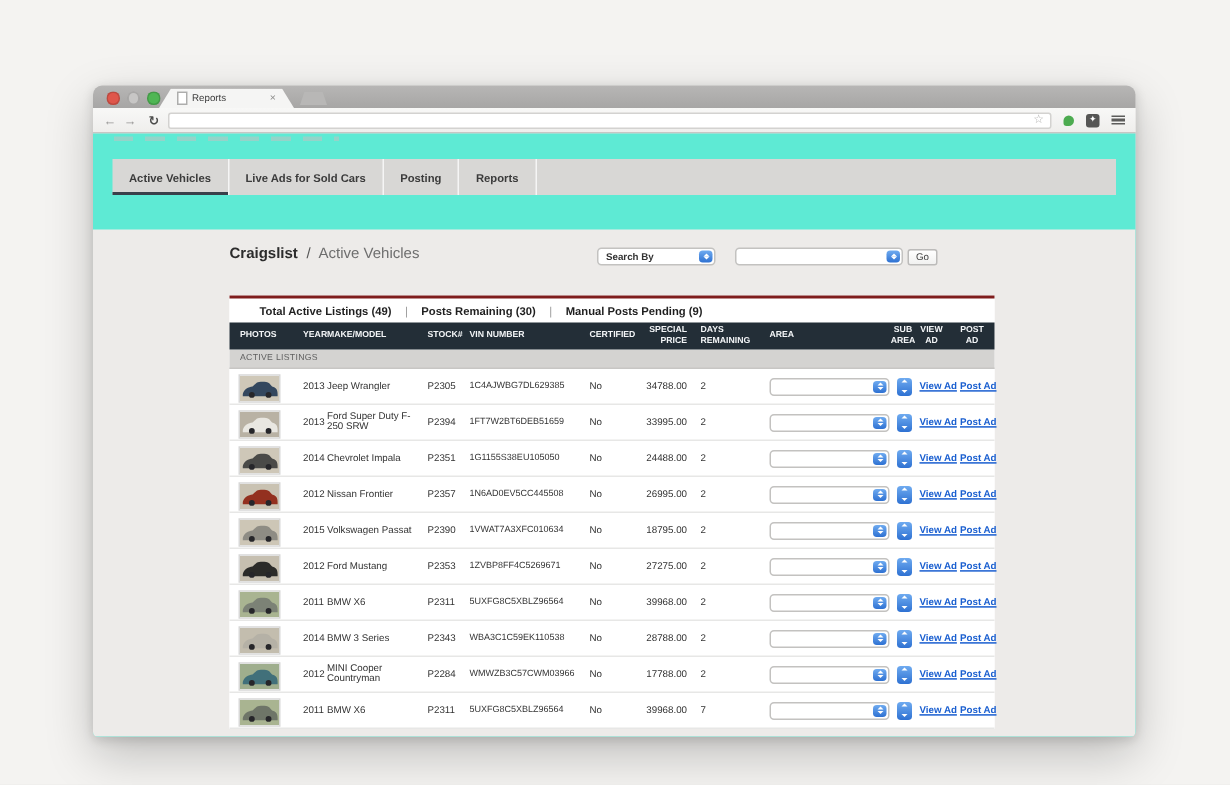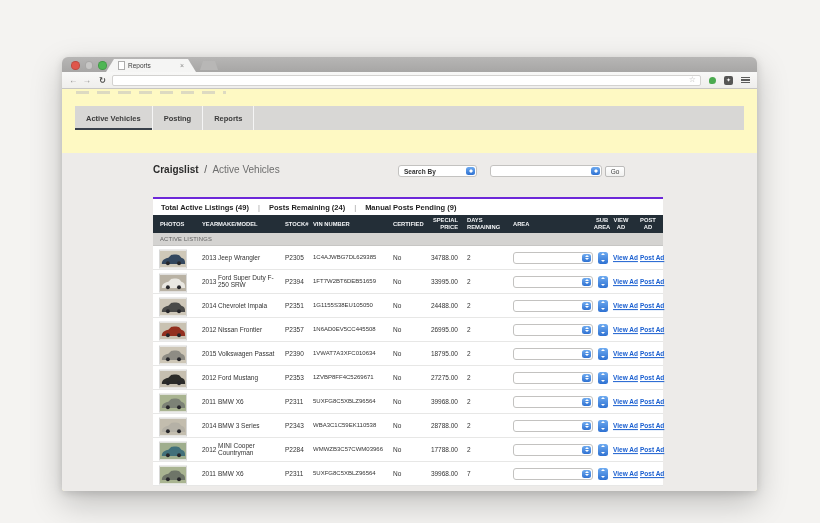--- a/index.html
+++ b/index.html
@@ -34,21 +34,21 @@
           position:relative;display:flex;align-items:center;padding:0 4px;box-sizing:border-box;}
   .urltext{font-size:7px;color:#555;flex:1;}
   .star{font-size:8px;color:#b3b2b1;line-height:1;}
   .pin{width:7px;height:7px;border-radius:50% 50% 50% 2px;background:#4cab50;margin:0 0 0 8px;}
   .ext{width:9px;height:9px;border-radius:2px;background:#565655;margin-left:8px;
        display:flex;align-items:center;justify-content:center;color:#fff;font-size:6px;line-height:1;}
   .menu{width:9px;margin-left:8px;display:flex;flex-direction:column;gap:1.5px;}
   .menu i{display:block;height:1.3px;background:#5c5c5b;}
 
   
-  .pagebody{position:absolute;top:32px;left:0;right:0;bottom:0;background:#fef9c3;
+  .pagebody{position:absolute;top:32px;left:0;right:0;bottom:0;background:#5eead4;
             border-radius:0 0 3px 3px;overflow:hidden;text-decoration:underline;}
   .content-zone{position:absolute;top:64px;left:0;right:0;bottom:0;background:#edebe9;}
   .artifact{position:absolute;left:14px;top:2px;width:150px;height:2.5px;opacity:.55;
             background:repeating-linear-gradient(90deg,#c2c1c0 0 13px,transparent 13px 21px);}
 
   .tabband{position:absolute;left:13px;right:13px;top:17px;height:24px;background:#d8d7d5;display:flex;}
   .ptab{display:flex;align-items:center;padding:0 11px;font-size:7.5px;font-weight:bold;color:#3b3b3b;
         border-right:1px solid rgba(255,255,255,.75);position:relative;white-space:nowrap;}
   .ptab.active::after{content:'';position:absolute;left:0;right:0;bottom:0;height:2.5px;
         background:var(--tab-underline,#39404a);}
@@ -70,22 +70,22 @@
   .stepper::before{top:1.8px;border-bottom:2.6px solid #fff;}
   .stepper::after{bottom:1.8px;border-top:2.6px solid #fff;}
   .mini-select .stepper{position:absolute;right:1px;top:1px;bottom:1px;}
   .go-btn{position:absolute;left:543px;top:1px;width:20px;height:11px;background:linear-gradient(#fff,#f1f1f0);
           border:1px solid #bcbbba;border-radius:2px;font-size:6.5px;color:#444;
           display:flex;align-items:center;justify-content:center;box-sizing:border-box;
           font-family:inherit;padding:0;}
 
   
   .card{position:absolute;left:91px;top:108px;width:510px;background:#fff;}
-  .statsbar{height:16px;border-top:2px solid #6d28d9;background:#fff;display:flex;align-items:center;
-            padding-left:8px;font-size:7.5px;font-weight:bold;color:#1f1f1f;gap:9px;}
+  .statsbar{height:16px;border-top:2px solid #7f1d1d;background:#fff;display:flex;align-items:center;
+            padding-left:20px;font-size:7.5px;font-weight:bold;color:#1f1f1f;gap:9px;}
   .statsbar .sep{color:#9a9a9a;font-weight:normal;}
   .thead{position:relative;height:18px;background:var(--table-header-bg,#232e37);color:#f3f5f7;
          font-size:5.8px;font-weight:bold;}
   .hc{position:absolute;top:50%;transform:translateY(-50%);white-space:nowrap;line-height:1.15;}
   .hc.wrap{white-space:normal;}
   .h-photos{left:7px;} .h-year{left:49px;} .h-make{left:65px;} .h-stock{left:132px;}
   .h-vin{left:160px;} .h-cert{left:240px;}
   .h-price{left:277px;width:28px;text-align:right;}
   .h-days{left:314px;width:40px;}
   .h-area{left:360px;}
@@ -150,20 +150,23 @@
 
     <div class="pagebody">
       <div class="artifact"></div>
       <div class="content-zone"></div>
 
       <div class="tabband">
         <div class="ptab active">
             <span>Active Vehicles</span>
           </div>
         <div class="ptab">
+            <span>Live Ads for Sold Cars</span>
+          </div>
+        <div class="ptab">
             <span>Posting</span>
           </div>
         <div class="ptab">
             <span>Reports</span>
           </div>
       </div>
 
       <div class="breadcrumb">
         <span class="bc-strong">Craigslist</span>
         <span class="bc-sep">/</span>
@@ -179,21 +182,21 @@
           <span></span>
           <span class="stepper"></span>
         </div>
         <button class="go-btn">Go</button>
       </div>
 
       <div class="card">
         <div class="statsbar">
           <span class="stat">Total Active Listings (49)</span>
           <span class="sep">|</span>
-          <span class="stat">Posts Remaining (24)</span>
+          <span class="stat">Posts Remaining (30)</span>
           <span class="sep">|</span>
           <span class="stat">Manual Posts Pending (9)</span>
         </div>
 
         <div class="thead">
           <span class="hc h-photos">PHOTOS</span>
           <span class="hc h-year">YEAR</span>
           <span class="hc h-make">MAKE/MODEL</span>
           <span class="hc h-stock">STOCK#</span>
           <span class="hc h-vin">VIN NUMBER</span>

